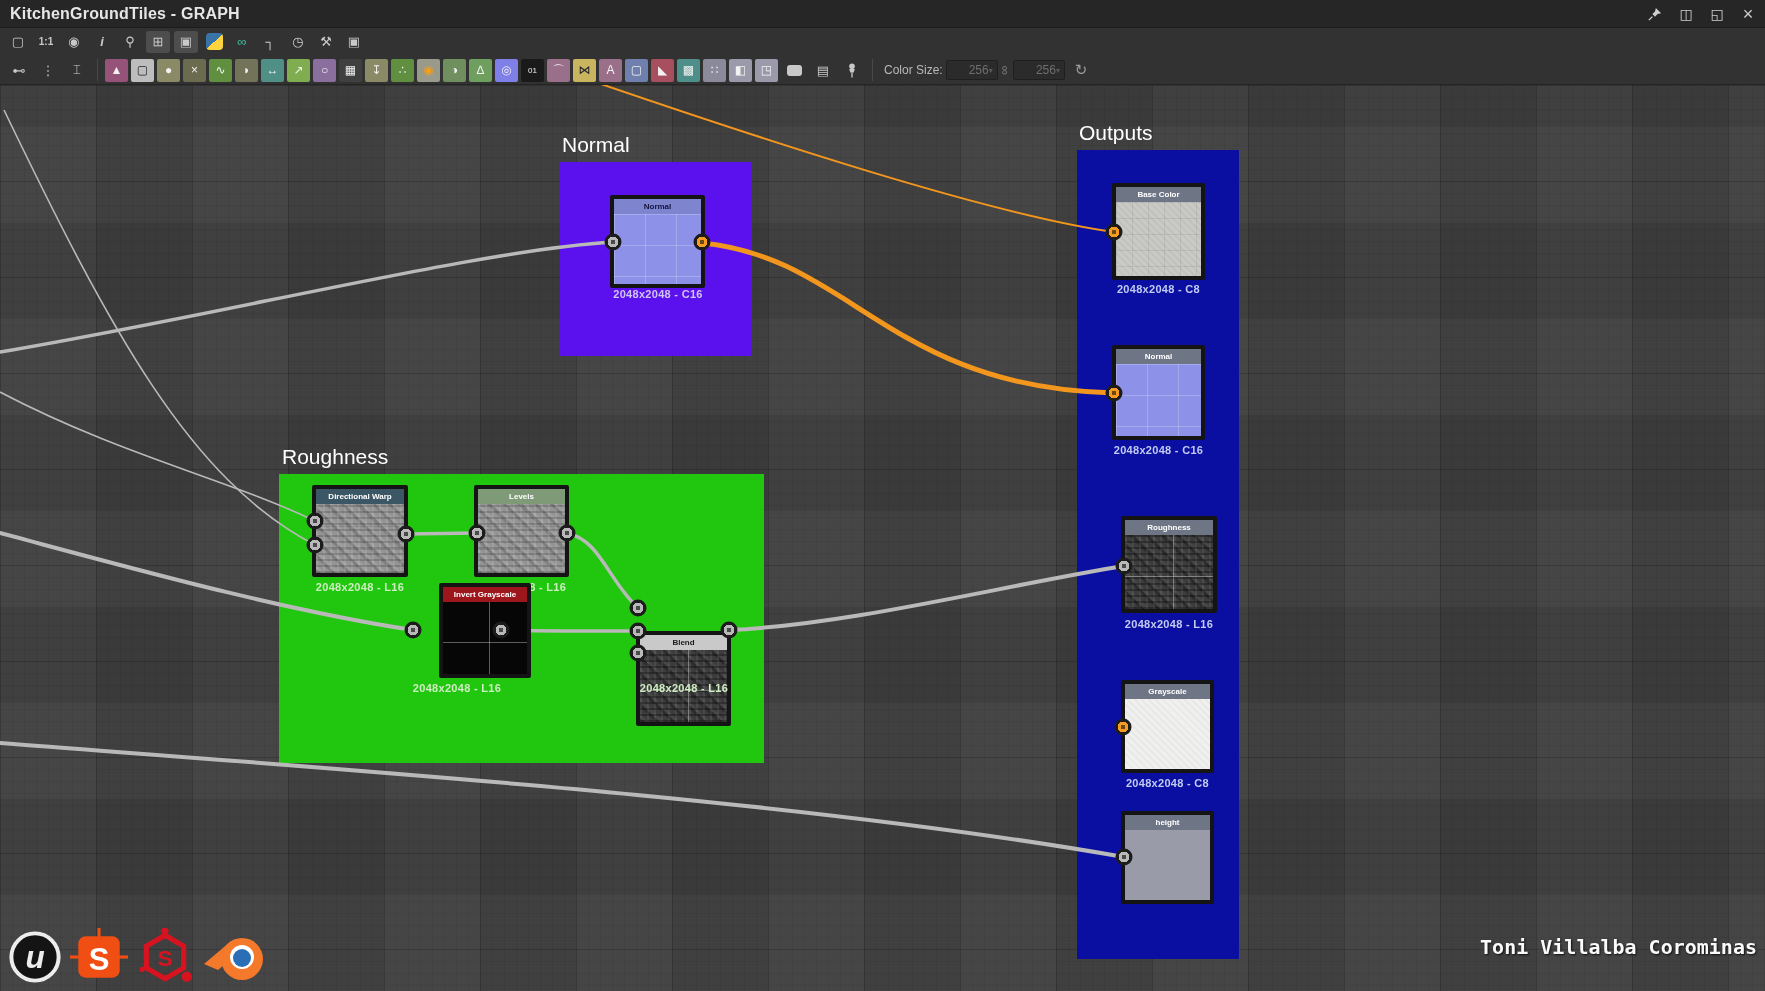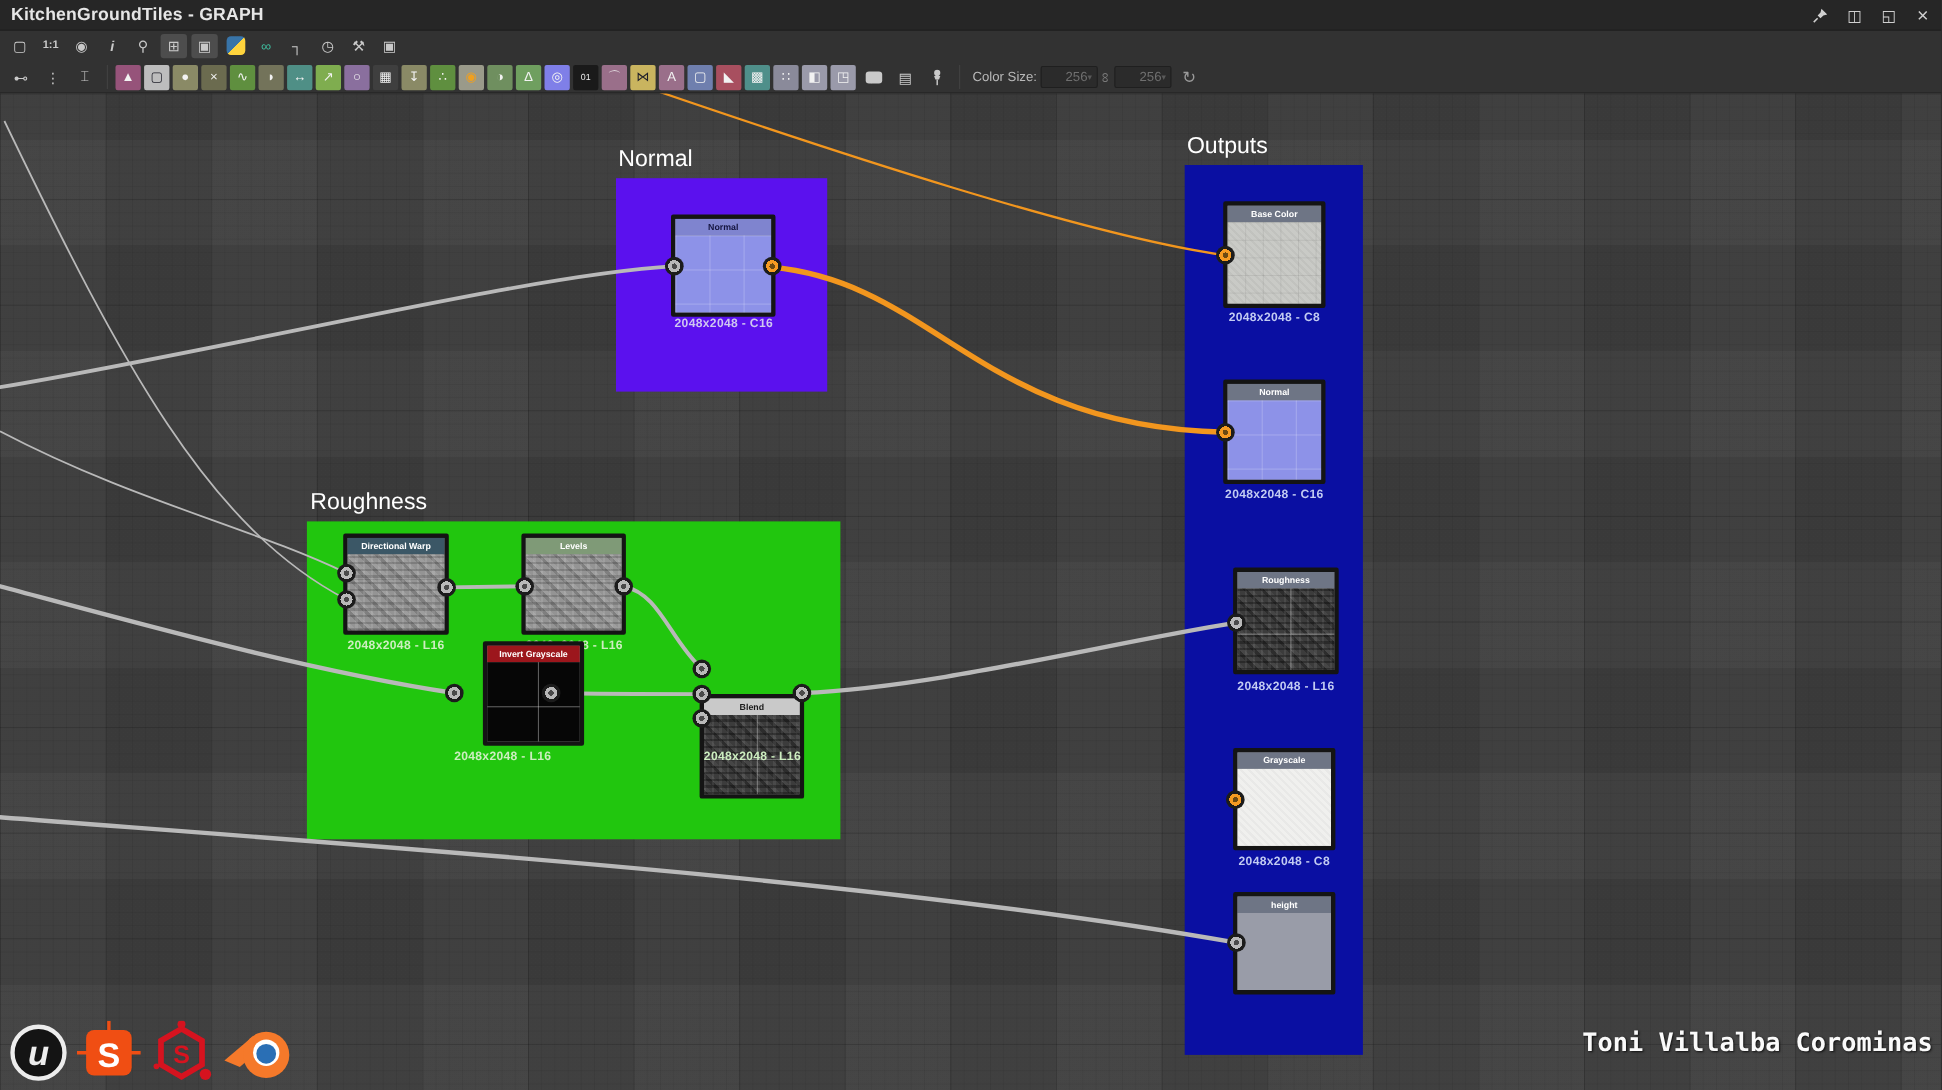--- a/index.html
+++ b/index.html
@@ -81,21 +81,21 @@
     background-size:31px 31px;}
   .tex-basecolor{background:
     linear-gradient(rgba(0,0,0,.07) 1px,transparent 1px),
     linear-gradient(90deg,rgba(0,0,0,.07) 1px,transparent 1px),
     repeating-linear-gradient(45deg,rgba(0,0,0,.04) 0 2px,transparent 2px 5px),#c9cac6;
     background-size:16px 16px,16px 16px,auto;}
   .tex-metallic{background:repeating-linear-gradient(45deg,rgba(0,0,0,.03) 0 2px,transparent 2px 5px),#f0f0ee;}
   .tex-height{background:#999ca8;}
   .tex-invert{background:#060606;}
 
-  .credit{position:absolute;right:8px;top:850px;z-index:5;color:#fafafa;font-family:"DejaVu Sans Mono",monospace;font-weight:bold;font-size:23px;text-shadow:1px 1px 2px #111;}
+  .credit{position:absolute;right:8px;top:850px;z-index:5;color:#fafafa;font-family:"DejaVu Sans Mono",monospace;font-weight:bold;font-size:20px;text-shadow:1px 1px 2px #111;}
   .logos{position:absolute;left:8px;top:843px;z-index:5;display:flex;align-items:center;gap:8px;}
 </style>
 </head>
 <body>
 
 <div class="app">
 
   <div class="titlebar">
     <span class="title">KitchenGroundTiles - GRAPH</span>
     <div class="wincontrols">

